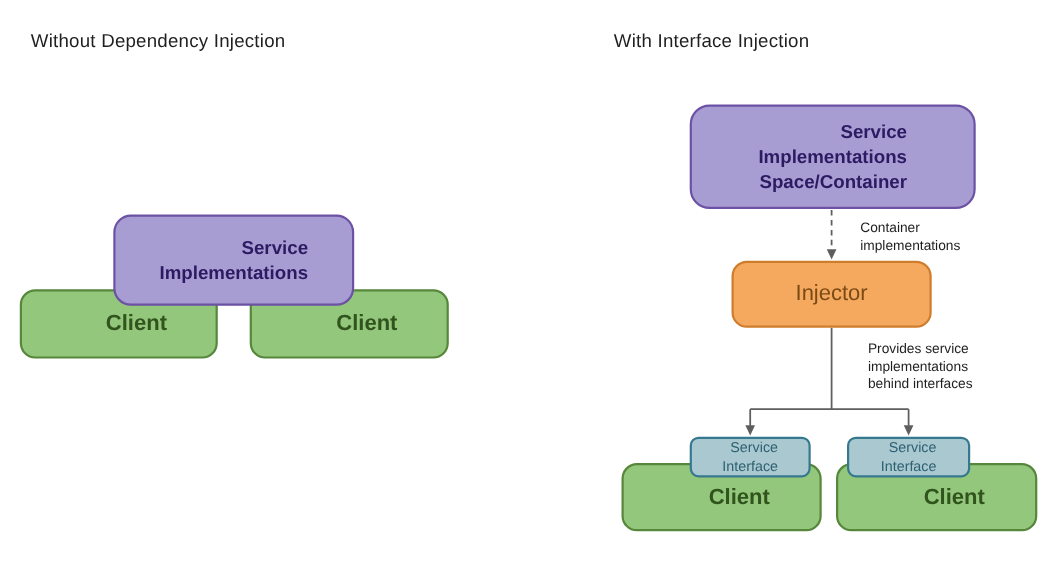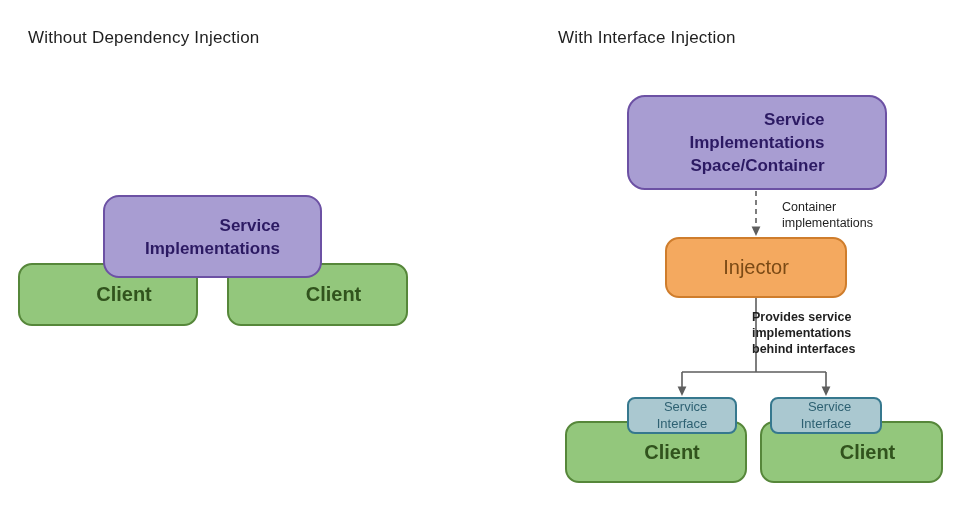--- a/index.html
+++ b/index.html
@@ -57,21 +57,21 @@
   
   #right-container-box { left:627px; top:95px;  width:260px; height:95px; border-radius:18px; }
   #injector-box        { left:665px; top:237px; width:182px; height:61px; }
   #si-box-1            { left:627px; top:397px; width:110px; height:37px; }
   #si-box-2            { left:770px; top:397px; width:112px; height:37px; }
   #right-client-1      { left:565px; top:421px; width:182px; height:62px; }
   #right-client-2      { left:760px; top:421px; width:183px; height:62px; }
   #left-title  { left:28px;  top:28px; }
   #right-title { left:558px; top:28px; }
   #note-provides-impl    { left:782px; top:199px; width:140px; }
-  #note-provides-service { left:752px; top:309px; width:150px;font-weight:bold; }
+  #note-provides-service { left:789px; top:309px; width:150px; }
   .conn { stroke:var(--connector); stroke-width:1.6; fill:none; }
   .arrowhead { fill:var(--connector); stroke:none; }
 </style>
 </head>
 <body>
 
 <div id="canvas">
 
   <svg id="connector-layer" viewBox="0 0 960 530" xmlns="http://www.w3.org/2000/svg">
 

